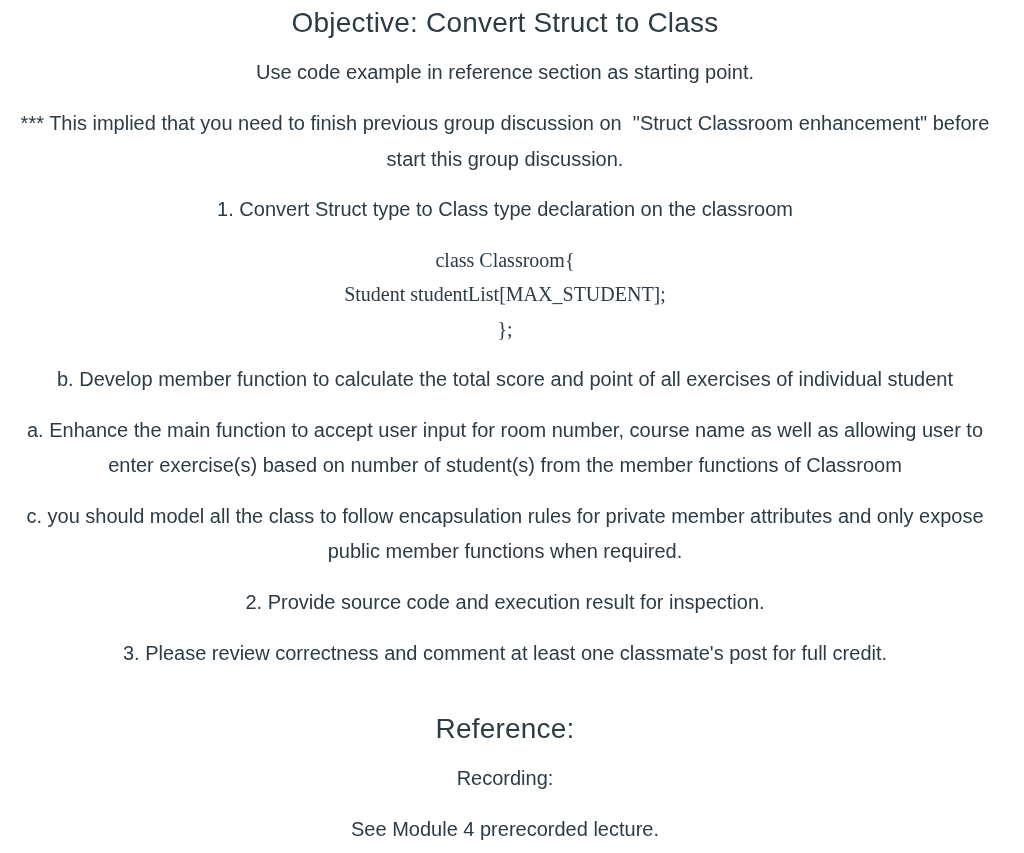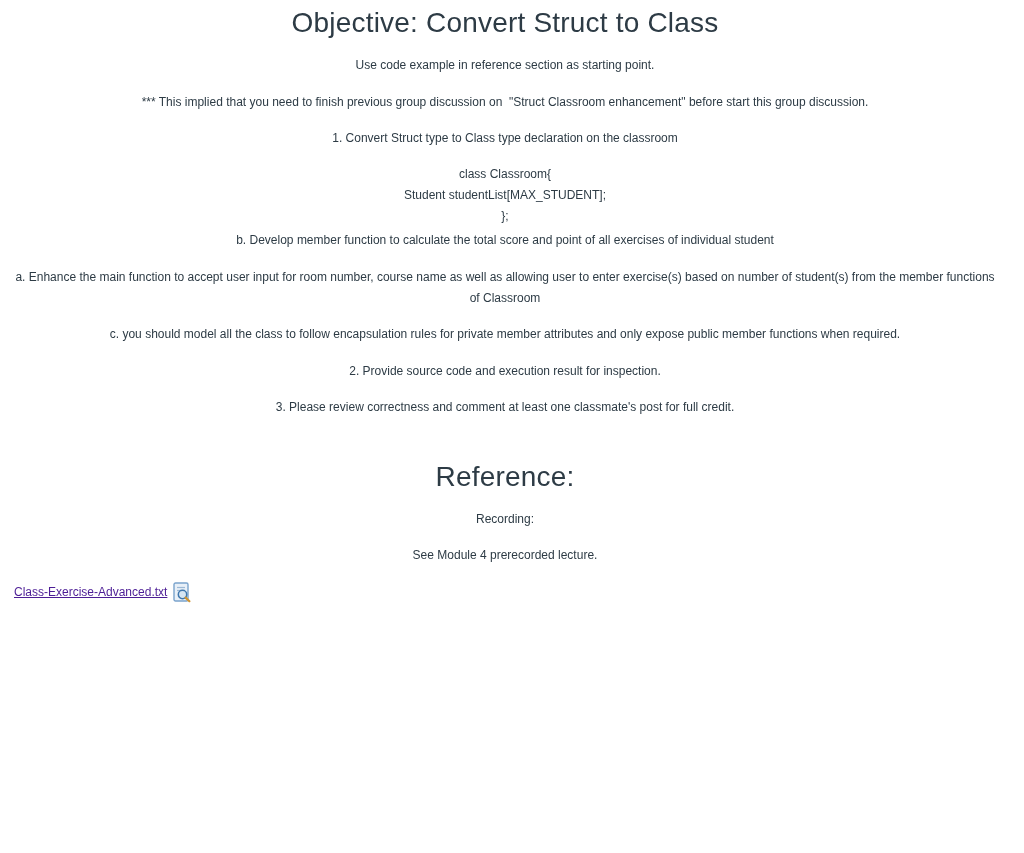--- a/index.html
+++ b/index.html
@@ -22,28 +22,29 @@
     font-weight: 400;
     font-size: 28px;
     line-height: 1.3;
     margin: 0 0 14px 0;
     letter-spacing: 0.2px;
   }
   h2.reference {
     margin-top: 40px;
   }
   .content p {
-    font-size: 12px;
+    font-size: 20px;
     line-height: 1.78;
     margin: 0 0 15px 0;
     white-space: pre-wrap;
   }
   .content p.code-block {
     line-height: 1.72;
-    margin-bottom: 4px;
+    margin-bottom: 16px;
+    font-family: Liberation Serif, serif;
   }
   a.file-link {
     color: #4c1d95;
     text-decoration: underline;
     cursor: pointer;
   }
   .link-line {
     display: flex;
     align-items: center;
     gap: 6px;

